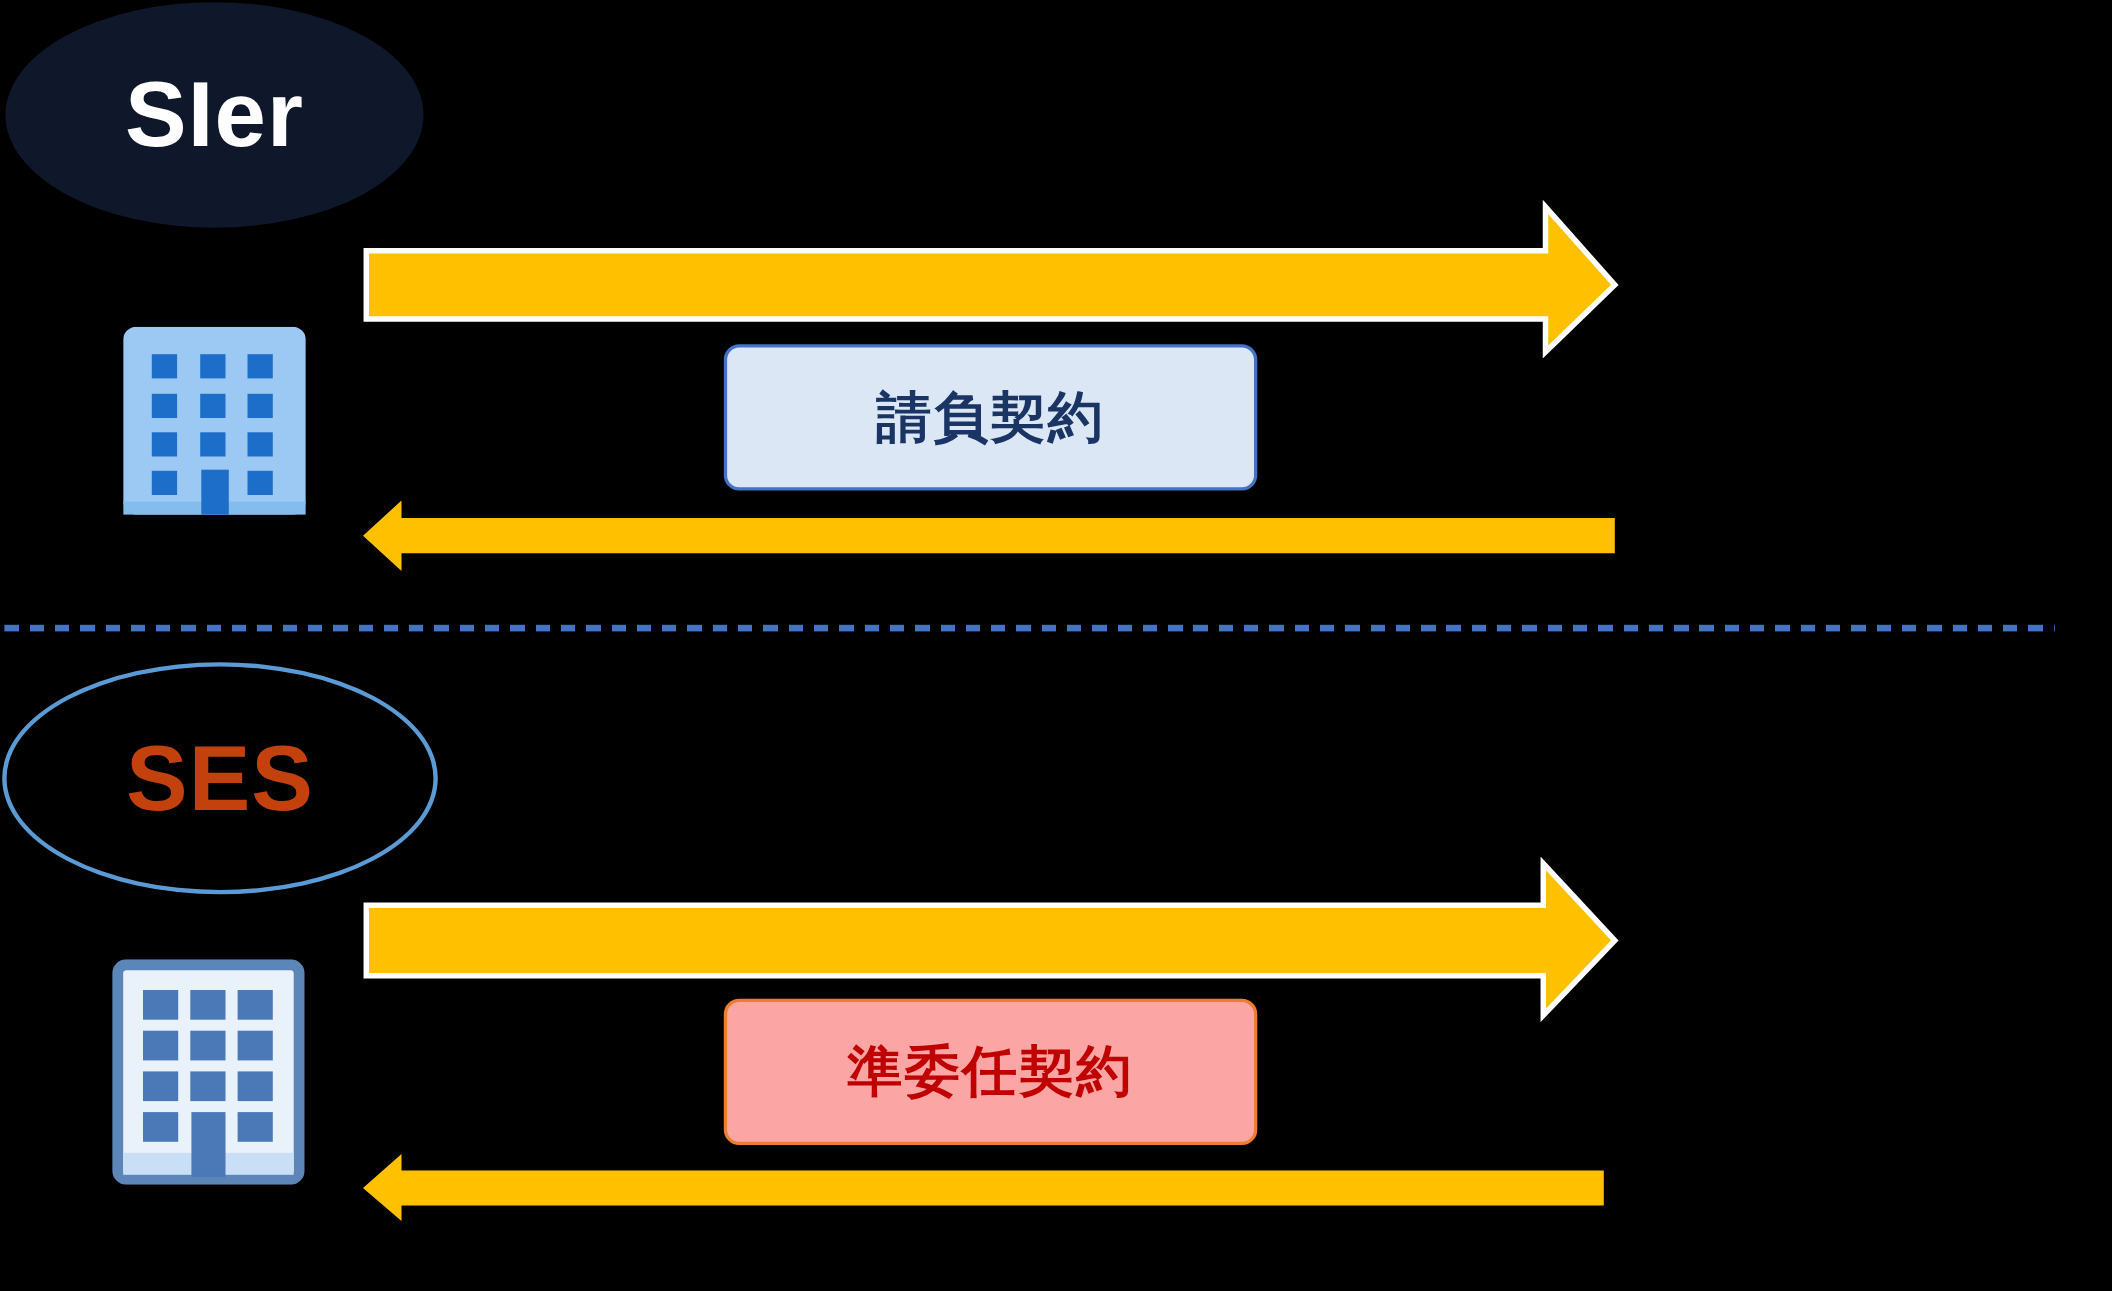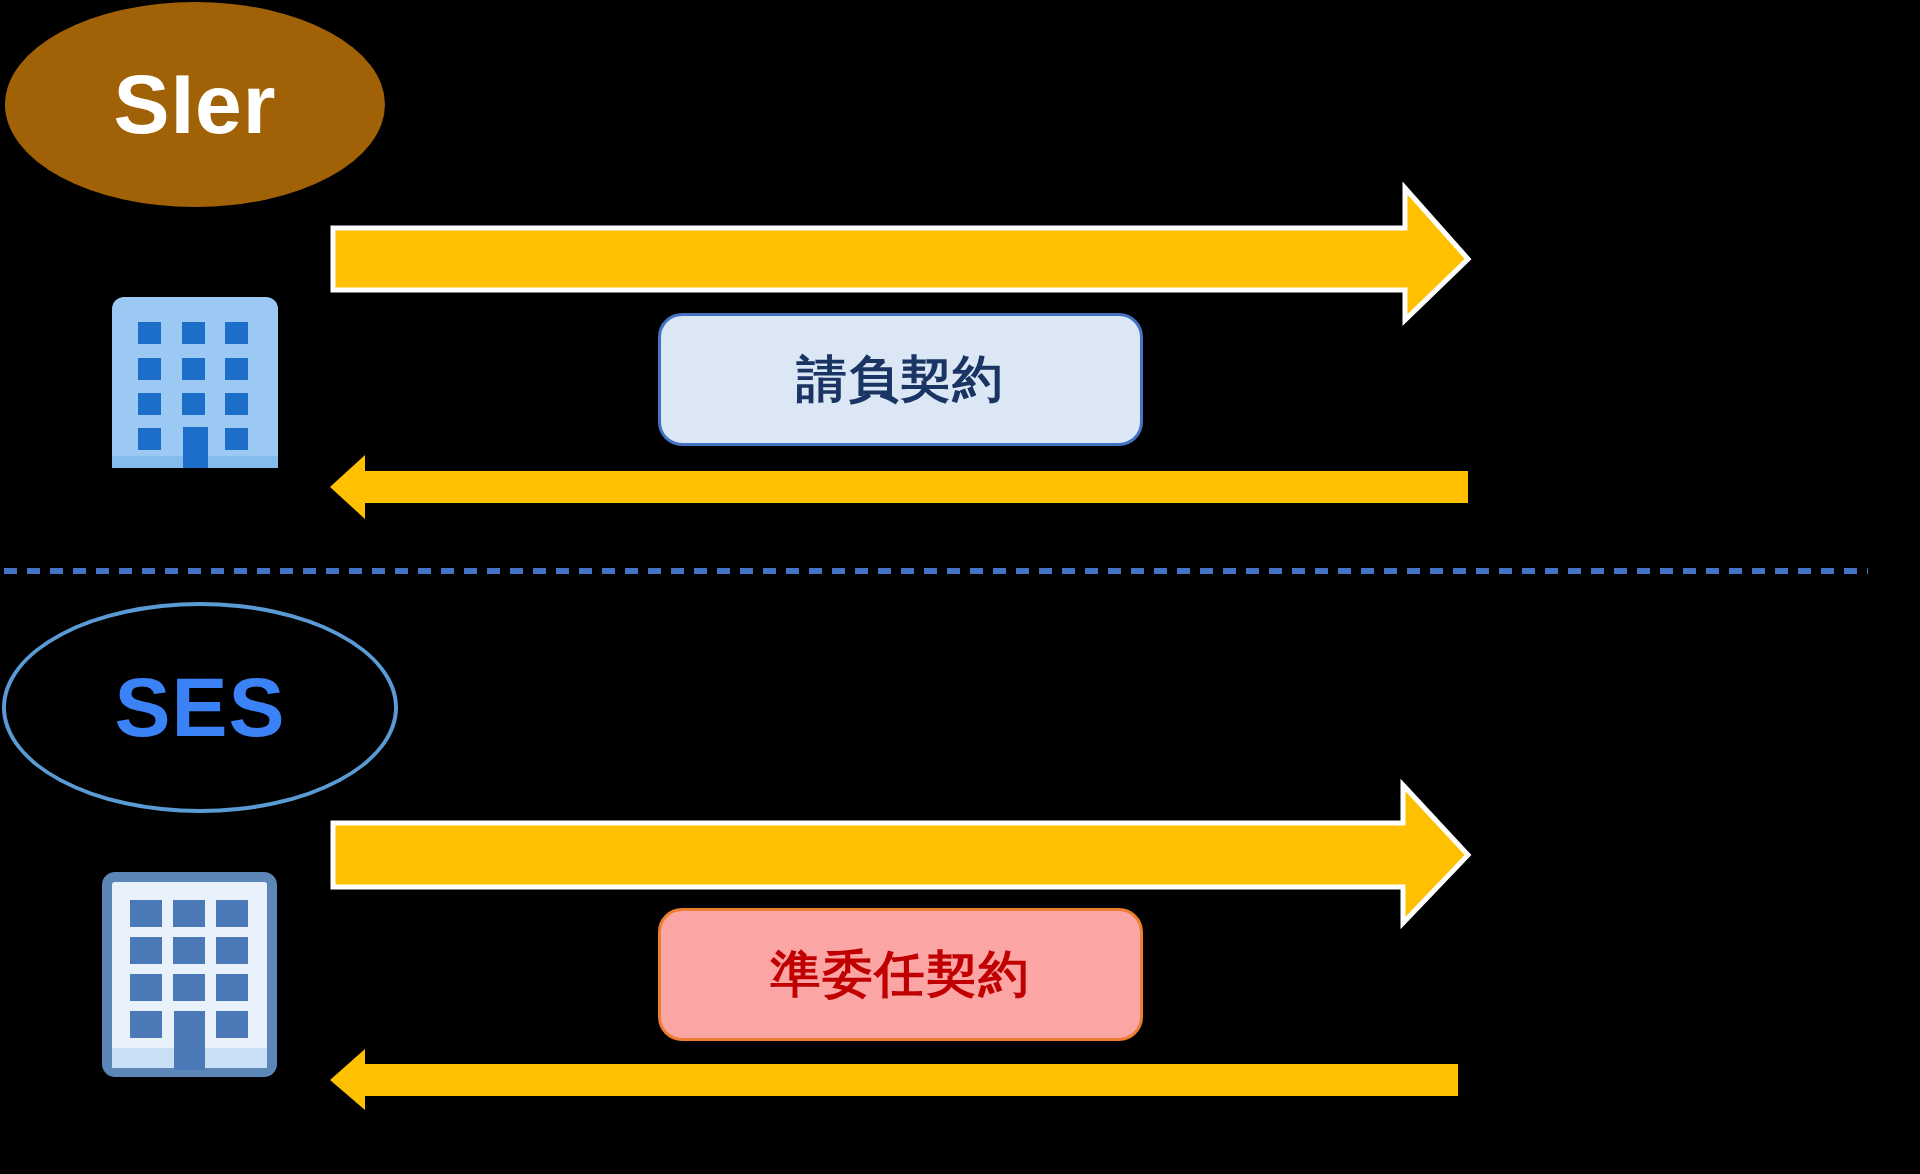--- a/index.html
+++ b/index.html
@@ -24,21 +24,21 @@
   }
   .ellipse-filled { left: 5px; top: 2px; width: 380px; height: 205px; }
   .ellipse-outline { left: 2px; top: 602px; width: 388px; height: 203px; border: 4px solid; }
 
   .contract-box {
     display: flex;
     align-items: center;
     justify-content: center;
     width: 485px;
     height: 133px;
-    border-radius: 24px;
+    border-radius: 14px;
     border: 3px solid;
     font-weight: bold;
     font-size: 50px;
     box-sizing: border-box;
     letter-spacing: 2px;
   }
   .box-ukeoi { left: 658px; top: 313px; }
   .box-junin { left: 658px; top: 908px; }
 
   .divider {
@@ -49,21 +49,21 @@
       transparent 13px, transparent 23px);
   }
 
   svg { display: block; }
 </style>
 </head>
 <body>
 
 <div class="canvas">
 
-  <div class="abs entity-ellipse ellipse-filled" style="background-color: #a16207; color: rgb(255, 255, 255);">
+  <div class="abs entity-ellipse ellipse-filled" style="background-color: #0f172a; color: rgb(255, 255, 255);">
     <span>SIer</span>
   </div>
 
   <svg class="abs" style="left:112px; top:297px;" width="166" height="171" viewBox="0 0 166 171">
     <rect x="0" y="0" width="166" height="171" rx="12" fill="#9CC9F3"></rect>
     <rect x="0" y="159" width="166" height="12" fill="#85BCEE"></rect>
     <g fill="#1C6EC8">
       <rect x="26" y="25" width="23" height="22"></rect>
         <rect x="70" y="25" width="23" height="22"></rect>
         <rect x="113" y="25" width="23" height="22"></rect>
@@ -86,21 +86,21 @@
   <div class="abs contract-box box-ukeoi" style="background-color: rgb(220, 231, 246); border-color: rgb(68, 114, 196); color: rgb(26, 53, 100);">
     <span>請負契約</span>
   </div>
 
   <svg class="abs" style="left:328px; top:453px;" width="1142" height="68" viewBox="0 0 1142 68">
     <polygon points="2,34 37,2 37,18 1140,18 1140,50 37,50 37,66" fill="#FFC000"></polygon>
   </svg>
 
   <div class="abs divider"></div>
 
-  <div class="abs entity-ellipse ellipse-outline" style="border-color: rgb(91, 155, 213); color: #3b82f6;">
+  <div class="abs entity-ellipse ellipse-outline" style="border-color: rgb(91, 155, 213); color: #c2410c;">
     <span>SES</span>
   </div>
 
   <svg class="abs" style="left:102px; top:872px;" width="175" height="205" viewBox="0 0 175 205">
     <rect x="5" y="5" width="165" height="195" rx="8" fill="#E9F2FB" stroke="#5C86B8" stroke-width="10"></rect>
     <rect x="10" y="176" width="155" height="20" fill="#C9DFF5"></rect>
     <g fill="#4B79B8">
       <rect x="28" y="28" width="32" height="27"></rect>
         <rect x="71" y="28" width="32" height="27"></rect>
         <rect x="114" y="28" width="32" height="27"></rect>

